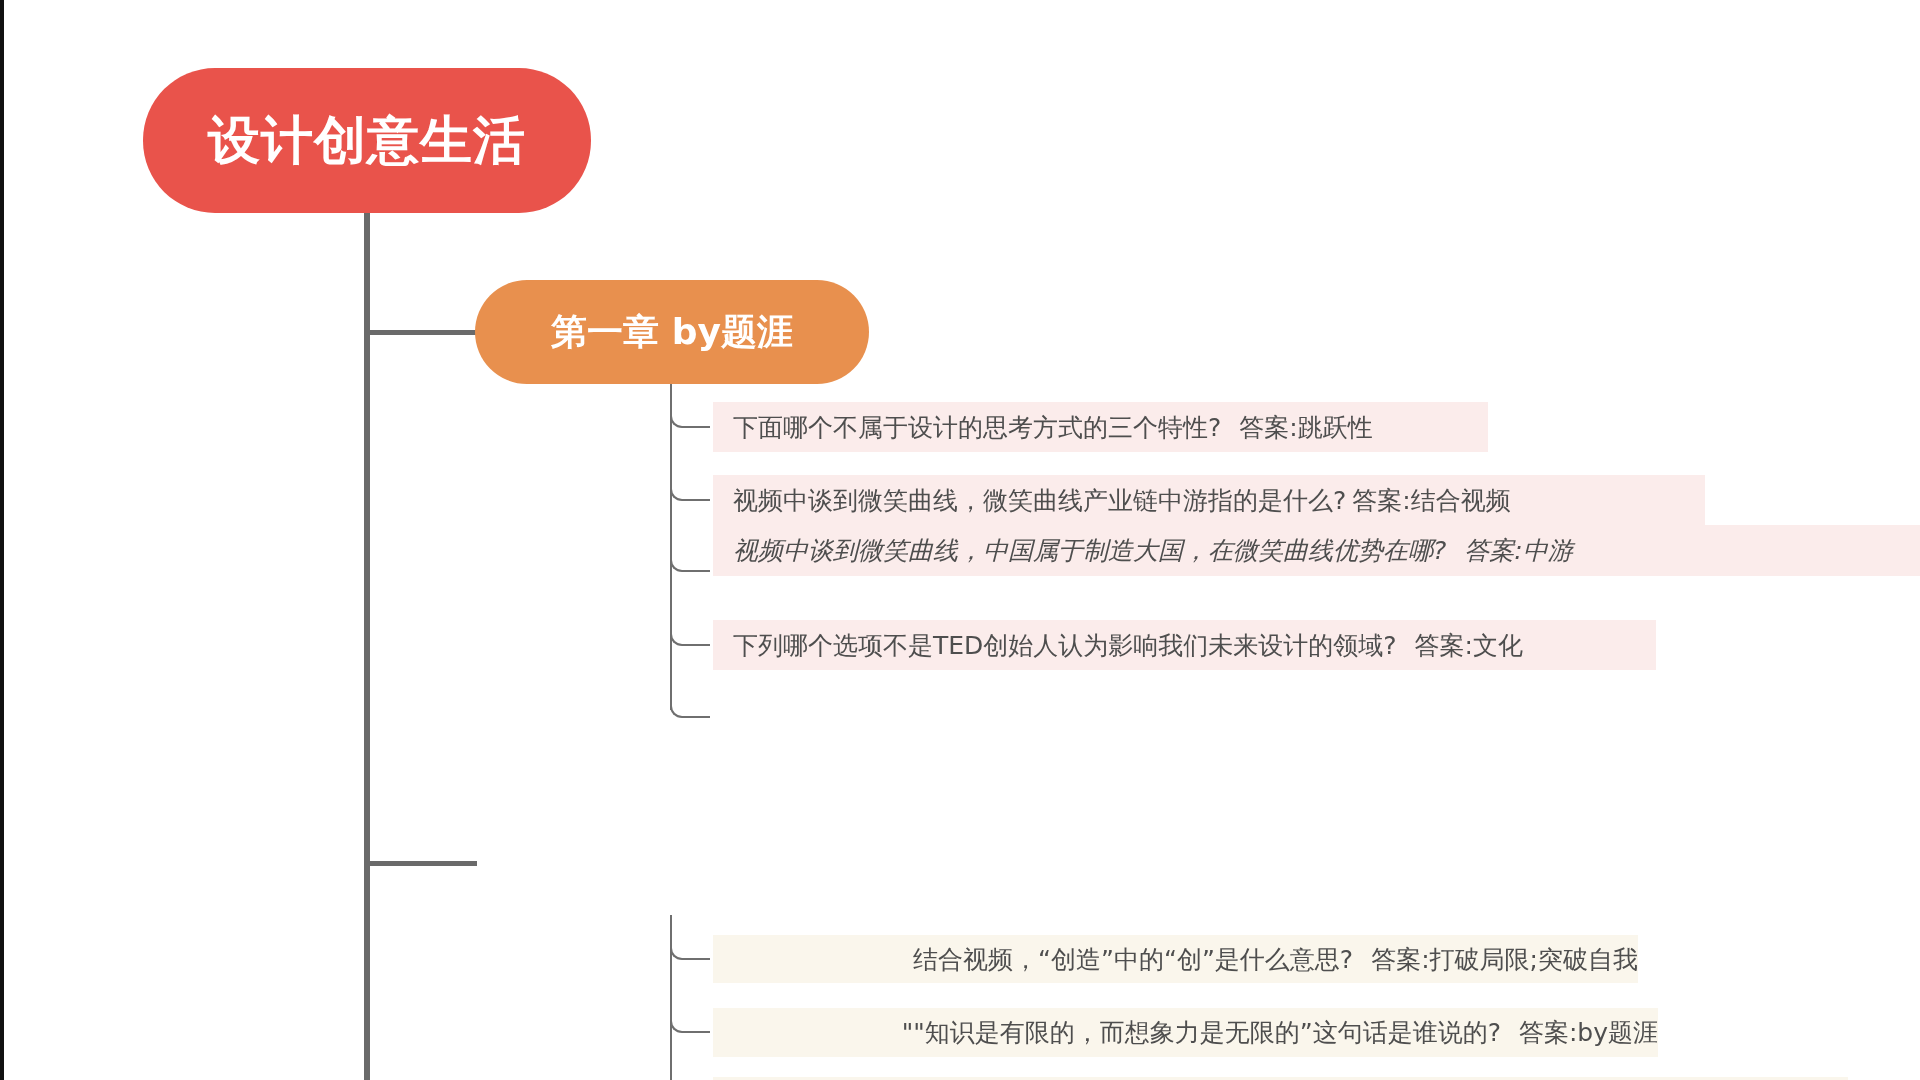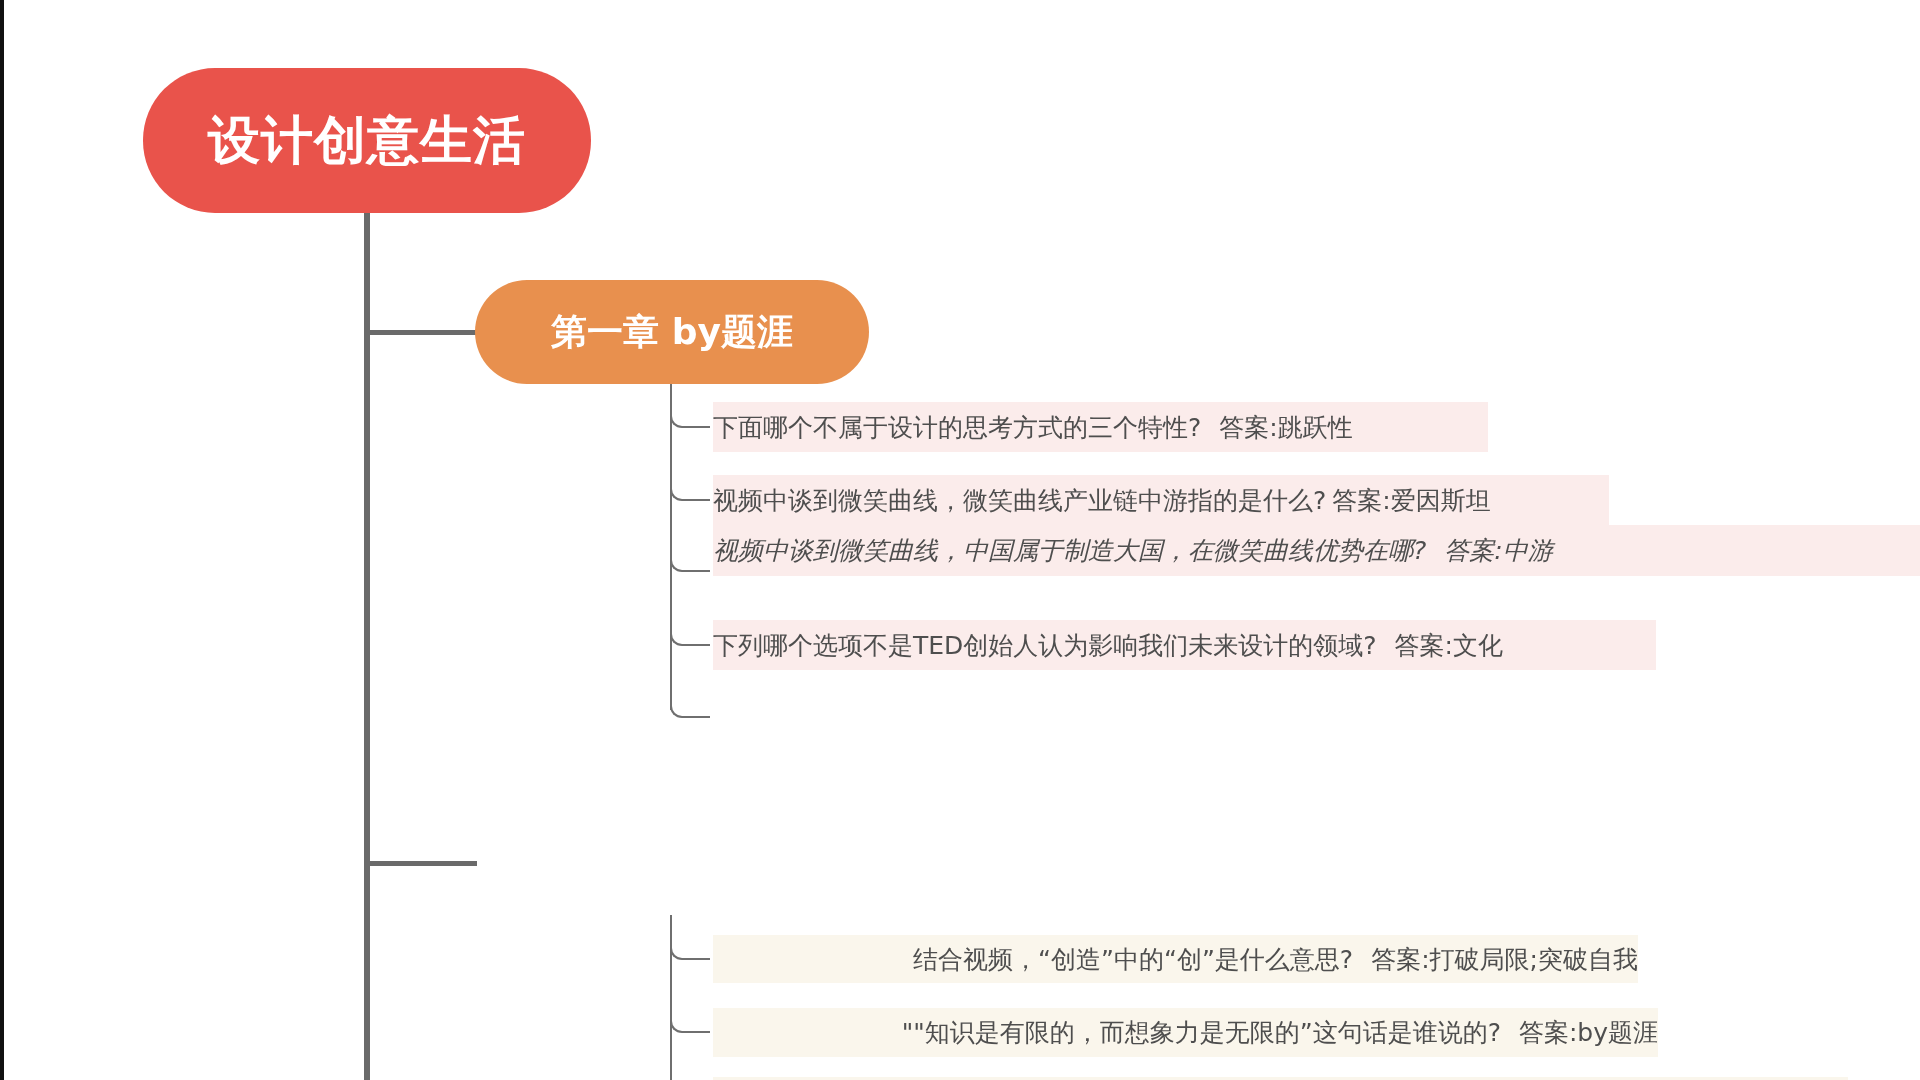--- a/index.html
+++ b/index.html
@@ -27,21 +27,21 @@
   .sub-vline { position: absolute; width: 2px; background: #6f6f6f; }
 
   .connector {
     position: absolute; width: 40px; height: 18px;
     border-left: 2px solid #6f6f6f; border-bottom: 2px solid #6f6f6f;
     border-bottom-left-radius: 12px; box-sizing: border-box;
   }
 
   .item {
     position: absolute; left: 675px; height: 50px; box-sizing: border-box;
-    display: flex; align-items: center;
+    padding-left: 20px; display: flex; align-items: center;
     font-size: 25px; color: #4e4e4e; white-space: nowrap;
   }
   .item.c1 { background: #fbeceb; }
   .item.c2 { background: #faf6ec; justify-content: flex-end; }
   .item .ans { margin-left: 18px; }
 </style>
 </head>
 <body>
 
 <div class="frame-left"></div>
@@ -61,23 +61,23 @@
   </div>
   <div class="sub-vline" style="left:632px; top:384px; height:326px;"></div>
 
   <div class="connector" style="left:632px; top:410px;"></div>
   <div class="item c1" style="top:402px; width:775px;">
     <span>下面哪个不属于设计的思考方式的三个特性?</span>
     <span class="ans">答案:跳跃性</span>
   </div>
 
   <div class="connector" style="left:632px; top:483px;"></div>
-  <div class="item c1" style="top:475px; width:896px;">
+  <div class="item c1" style="top:475px; width:992px;">
     <span>视频中谈到微笑曲线，微笑曲线产业链中游指的是什么?</span>
-    <span class="ans" style="margin-left:6px;">答案:爱因斯坦</span>
+    <span class="ans" style="margin-left:6px;">答案:结合视频</span>
   </div>
 
   <div class="connector" style="left:632px; top:554px;"></div>
   <div class="item c1" style="top:525px; width:1214px; height:51px;font-style:italic;">
     <span>视频中谈到微笑曲线，中国属于制造大国，在微笑曲线优势在哪?</span>
     <span class="ans">答案:中游</span>
   </div>
 
   <div class="connector" style="left:632px; top:628px;"></div>
   <div class="item c1" style="top:620px; width:943px;">

